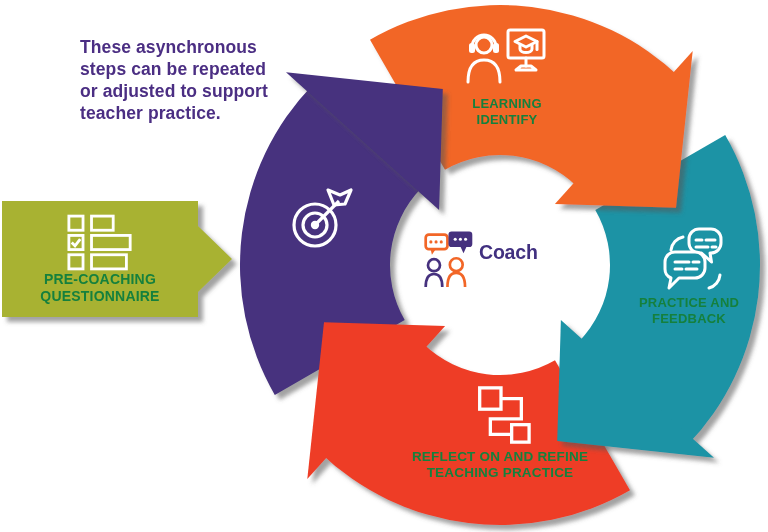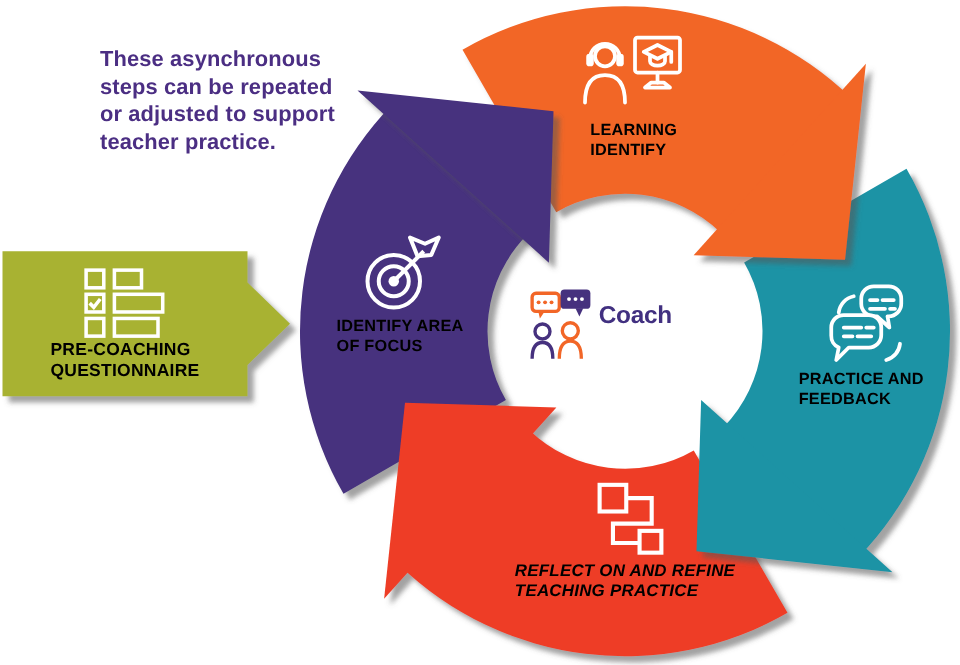--- a/index.html
+++ b/index.html
@@ -2,24 +2,24 @@
 <html><head>
 <meta charset="utf-8">
 <style>
   * { margin:0; padding:0; box-sizing:border-box; }
   html,body { background:#ffffff; }
   body { font-family:"Liberation Sans", sans-serif; }
   .stage { position:relative; width:768px; height:532px; background:#ffffff; overflow:hidden; }
   svg { display:block; }
   .ring-svg { position:absolute; left:0; top:0; }
   .icon { position:absolute; }
-  .label { position:absolute; transform:translateX(-50%); color:#000000; font-weight:700;
-           font-size:13px; line-height:16px; text-align:left; letter-spacing:.2px; white-space:nowrap; }
+  .label { position:absolute; transform:translateX(-50%); color:#15803d; font-weight:700;
+           font-size:13px; line-height:16px; text-align:center; letter-spacing:.2px; white-space:nowrap; }
   .label.pre { font-size:14px; line-height:17px; }
-  .label.reflect { font-size:13.5px;font-style:italic; }
+  .label.reflect { font-size:13.5px; }
   .note { position:absolute; left:80px; top:36px; color:#4b2e83; font-weight:700;
           font-size:17.5px; line-height:22px; letter-spacing:.1px; }
   .logo-text { position:absolute; left:479px; top:242px; color:#413080; font-weight:700;
                font-size:19.5px; line-height:20px; letter-spacing:-0.2px; white-space:nowrap; }
 </style>
 </head>
 <body>
 
 <div class="stage">
 
@@ -133,24 +133,20 @@
 
   <div class="logo-text">
     <div>Coach</div>
   </div>
 
   <div class="label pre" style="left:100px; top:271px">
     <div>PRE-COACHING</div>
     <div>QUESTIONNAIRE</div>
   </div>
 
-  <div class="label" style="left:320px; top:253px">
-    <div>IDENTIFY AREA</div>
-    <div>OF FOCUS</div>
-  </div>
 
   <div class="label" style="left:507px; top:96px">
     <div>LEARNING</div>
     <div>IDENTIFY</div>
   </div>
 
   <div class="label" style="left:689px; top:295px">
     <div>PRACTICE AND</div>
     <div>FEEDBACK</div>
   </div>

